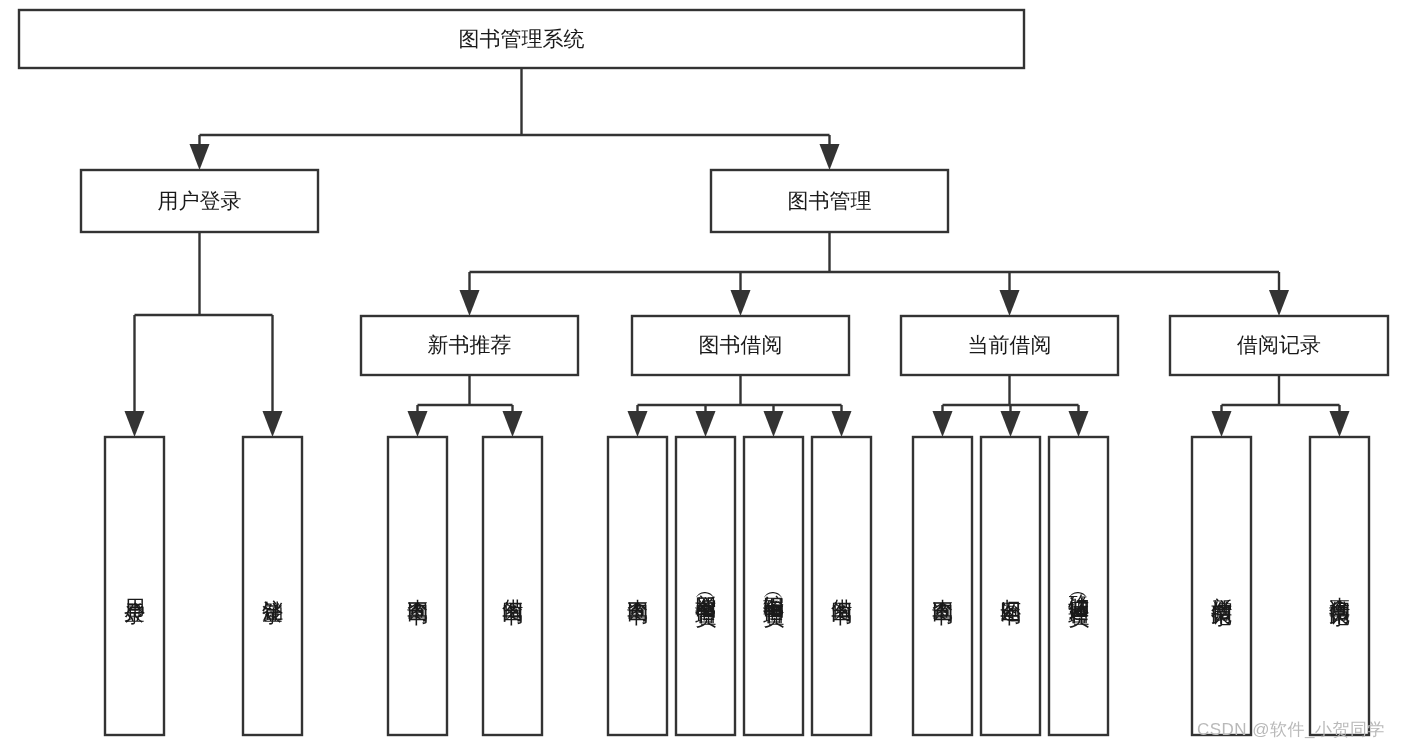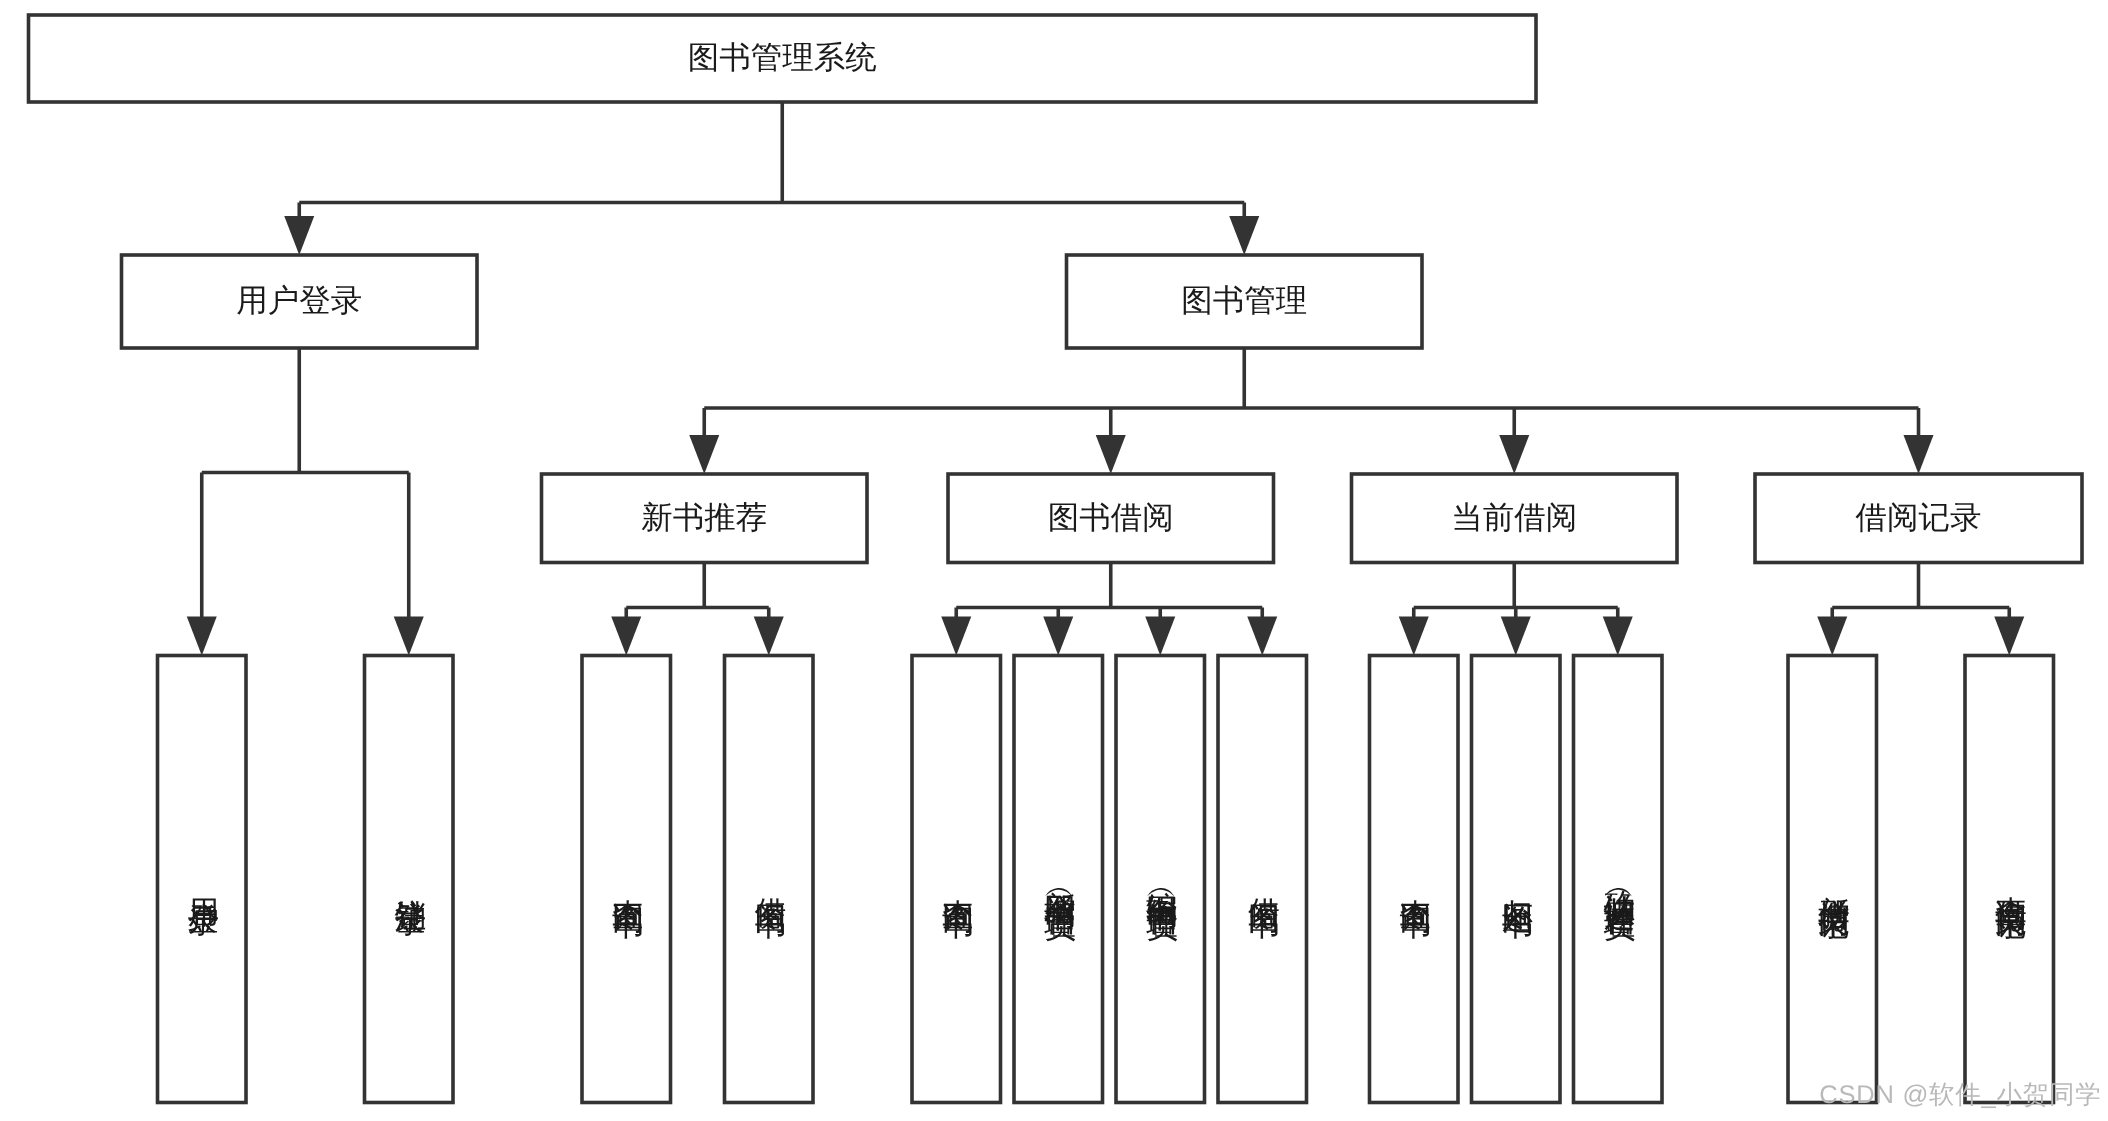--- a/index.html
+++ b/index.html
@@ -60,21 +60,21 @@
     text-orientation: upright;
     font-family: "Liberation Sans", "DejaVu Sans", sans-serif;
     font-size: 21px;
     line-height: 1.06;
     color: #1a1a1a;
     letter-spacing: 2px;
     white-space: nowrap;
   }
   .watermark {
     position: absolute;
-    right: 4px;
+    right: 20px;
     bottom: 6px;
     font-family: "Liberation Sans", "DejaVu Sans", sans-serif;
     font-size: 17px;
     color: #b9b9b9;
     letter-spacing: 0.5px;
     user-select: none;
   }
 </style>
 </head>
 <body>

